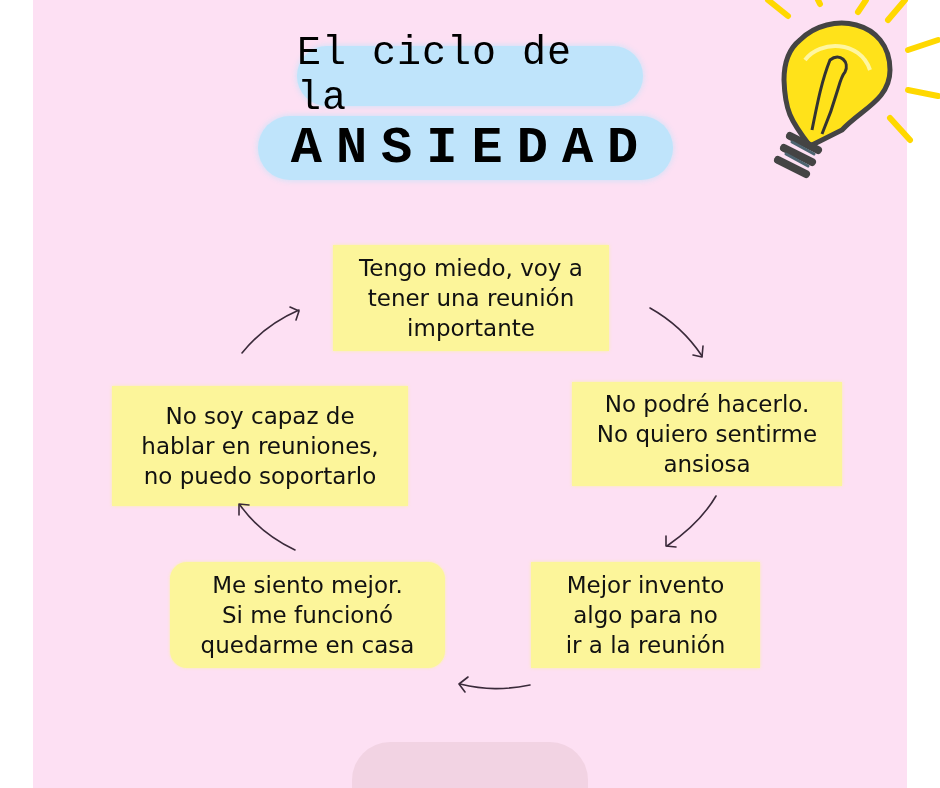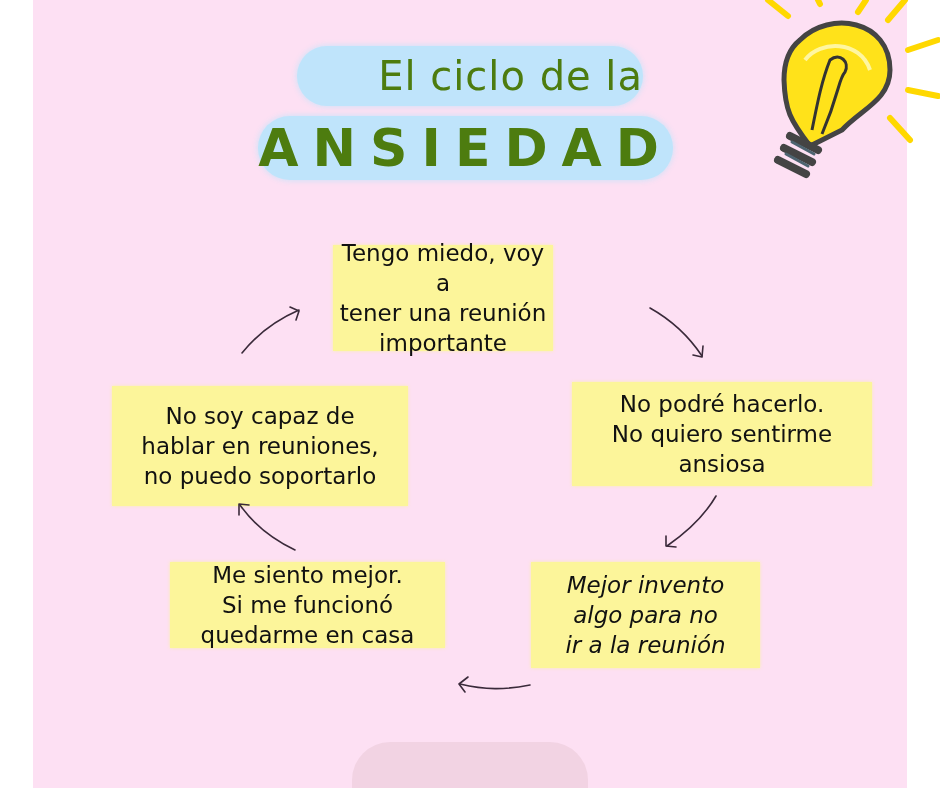--- a/index.html
+++ b/index.html
@@ -1,29 +1,29 @@
 <!DOCTYPE html>
 <html><head>
   <meta charset="utf-8">
   <style>
     html, body { margin: 0; padding: 0; }
     body { width: 940px; height: 788px; background: #ffffff; position: relative; overflow: hidden;
       font-family: "DejaVu Sans", sans-serif; }
     .panel { position: absolute; left: 33px; top: 0; width: 874px; height: 788px; background: #fde0f3; }
     .pill { position: absolute; background: #bfe4fb; border-radius: 40px; display: flex;
-      align-items: center; justify-content: flex-end; color: #4d7c0f; box-shadow: 0 0 6px rgba(191,228,251,0.9); }
+      align-items: center; justify-content: center; color: #000000; box-shadow: 0 0 6px rgba(191,228,251,0.9); font-family: Liberation Mono, monospace; }
     .pill-1 { left: 297px; top: 46px; width: 346px; height: 60px; font-size: 40px; letter-spacing: 1px; }
     .pill-2 { left: 258px; top: 116px; width: 415px; height: 64px; font-size: 52px; font-weight: bold; letter-spacing: 14px; padding-left: 12px; box-sizing: border-box; }
     .note { position: absolute; background: #fcf59a; display: flex; align-items: center; justify-content: center;
       text-align: center; color: #111; font-size: 23px; line-height: 30px; white-space: pre-line;
       box-shadow: 0 0 3px rgba(252,245,154,0.8); }
-    .n1 { left: 333px; top: 245px; width: 220px; height: 106px; }
-    .n2 { left: 572px; top: 382px; width: 300px; height: 104px; }
-    .n3 { left: 531px; top: 562px; width: 229px; height: 106px; font-style: italic; }
-    .n4 { left: 170px; top: 562px; width: 275px; height: 86px; }
+    .n1 { left: 333px; top: 245px; width: 276px; height: 106px; }
+    .n2 { left: 572px; top: 382px; width: 270px; height: 104px; }
+    .n3 { left: 531px; top: 562px; width: 229px; height: 106px; }
+    .n4 { left: 170px; top: 562px; width: 275px; height: 106px; border-radius: 17px; }
     .n5 { left: 112px; top: 386px; width: 296px; height: 120px; }
     .bottom-shape { position: absolute; left: 352px; top: 742px; width: 236px; height: 60px;
       background: #f2d3e3; border-radius: 38px 38px 0 0; }
     svg.layer { position: absolute; left: 0; top: 0; }
   </style>
 </head>
 <body>
 
 <div class="panel"></div>
 

